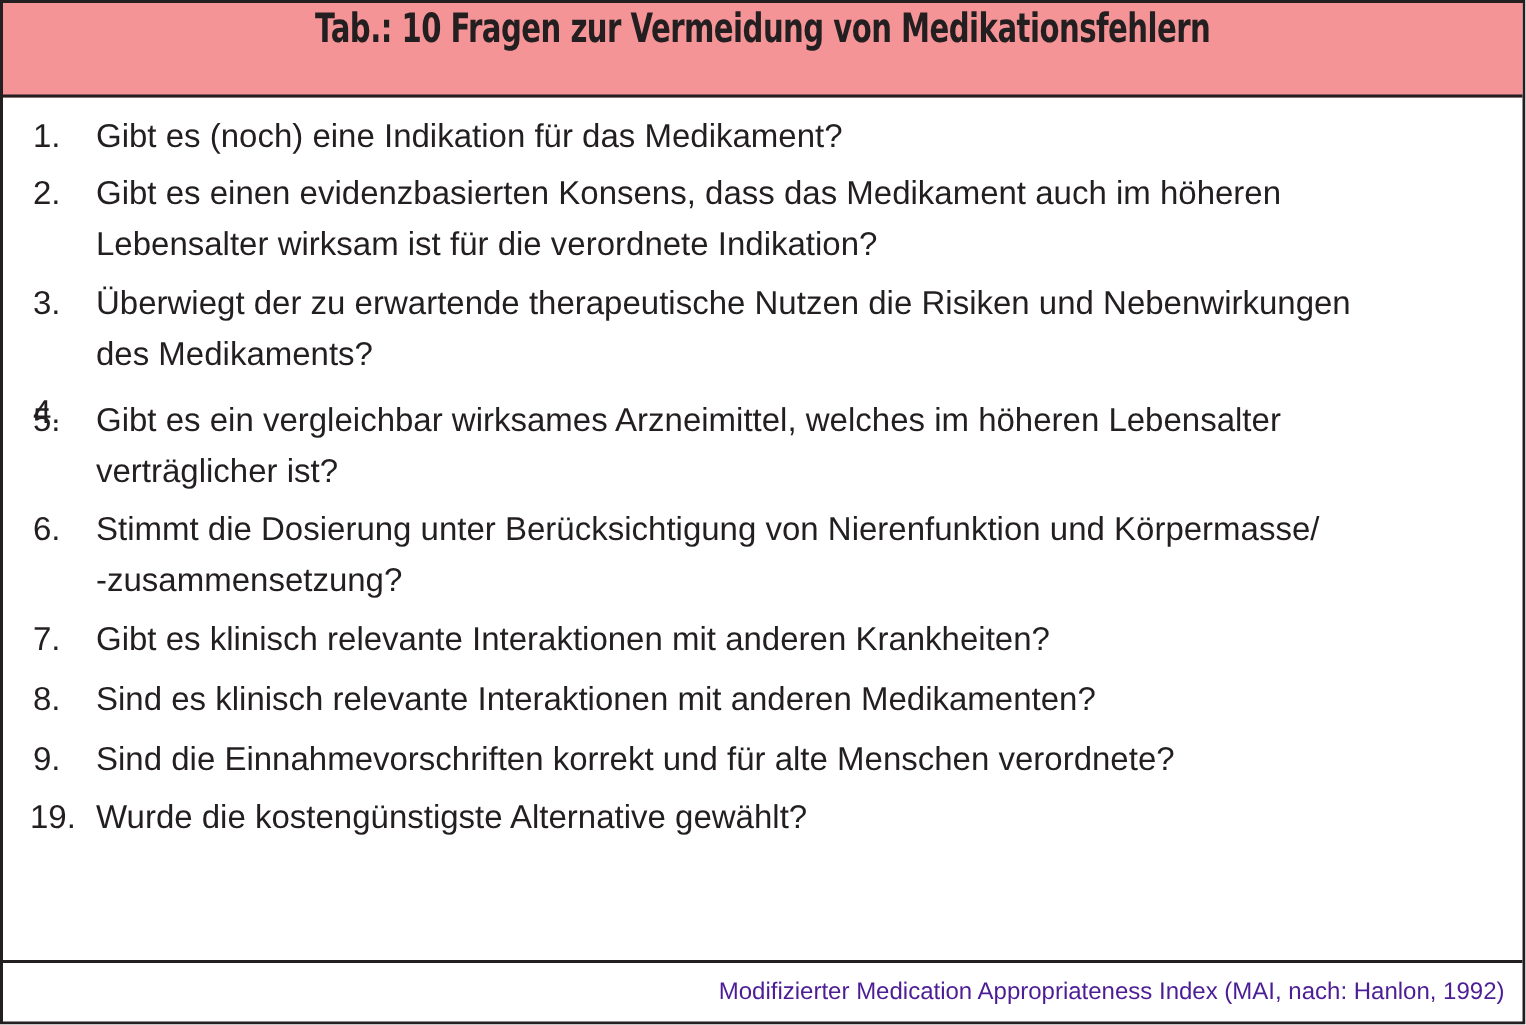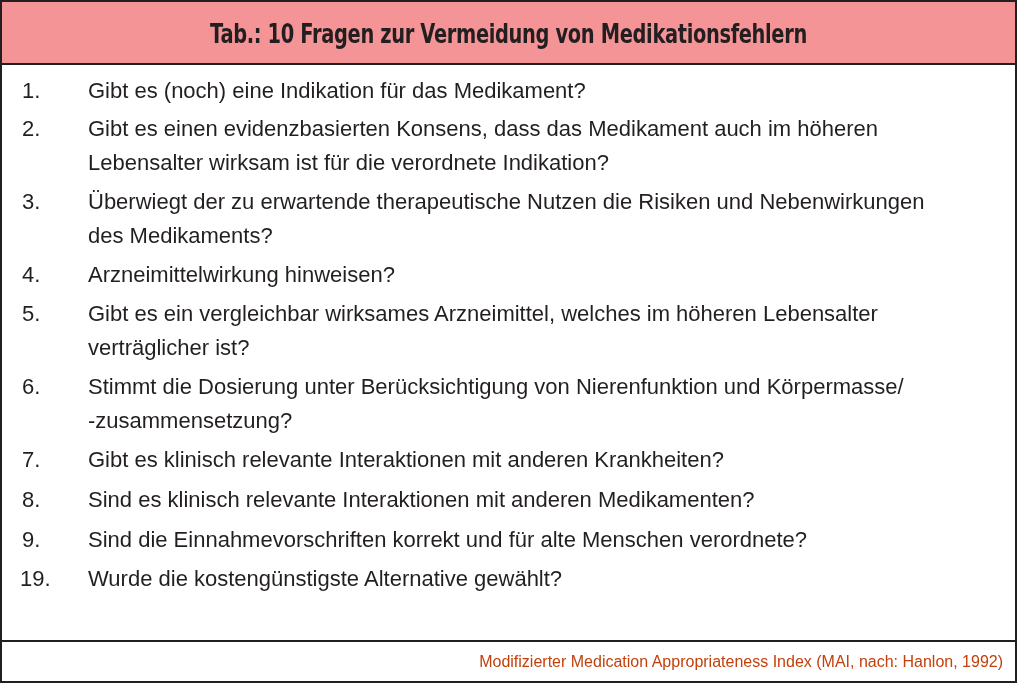--- a/index.html
+++ b/index.html
@@ -26,21 +26,20 @@
     }
     .header {
       position: absolute;
       left: 0;
       top: 0;
       width: 1013px;
       height: 61px;
       background: #f59496;
       border-bottom: 2px solid #231f20;
       display: flex;
-      align-items: center;
       justify-content: center;
     }
     .header-title {
       font-family: "DejaVu Sans", "Liberation Sans", sans-serif;
       font-weight: bold;
       font-size: 27px;
       letter-spacing: -0.5px;
       transform: scaleX(0.72);
       transform-origin: center center;
       white-space: nowrap;
@@ -63,21 +62,21 @@
       font-size: 22px;
       line-height: 34px;
     }
     .item-num {
       position: absolute;
       left: 20px;
       top: 0;
       white-space: nowrap;
     }
     .item-text {
-      margin-left: 86px;
+      margin-left: 62px;
       width: 920px;
     }
     .item-line {
       display: block;
       white-space: nowrap;
     }
     .footer-sep {
       position: absolute;
       left: 0;
       top: 638px;
@@ -85,21 +84,21 @@
       height: 0;
       border-top: 2px solid #231f20;
     }
     .footer {
       position: absolute;
       right: 12px;
       top: 648px;
       font-size: 16px;
       line-height: 24px;
       white-space: nowrap;
-      color: #c2410c;
+      color: #4c1d95;
     }
   </style>
 </head>
 <body>
 
 <div class="table-box">
   <div class="header">
     <span class="header-title">Tab.: 10 Fragen zur Vermeidung von Medikationsfehlern</span>
   </div>
 
@@ -120,21 +119,20 @@
     <li class="item" style="margin-top:5px;">
       <span class="item-num">3.</span>
       <span class="item-text">
         <span class="item-line">Überwiegt der zu erwartende therapeutische Nutzen die Risiken und Nebenwirkungen</span>
         <span class="item-line">des Medikaments?</span>
       </span>
     </li>
     <li class="item" style="margin-top:5px;">
       <span class="item-num">4.</span>
       <span class="item-text">
-        <span class="item-line">Arzneimittelwirkung hinweisen?</span>
       </span>
     </li>
     <li class="item" style="margin-top:5px;">
       <span class="item-num">5.</span>
       <span class="item-text">
         <span class="item-line">Gibt es ein vergleichbar wirksames Arzneimittel, welches im höheren Lebensalter</span>
         <span class="item-line">verträglicher ist?</span>
       </span>
     </li>
     <li class="item" style="margin-top:5px;">

